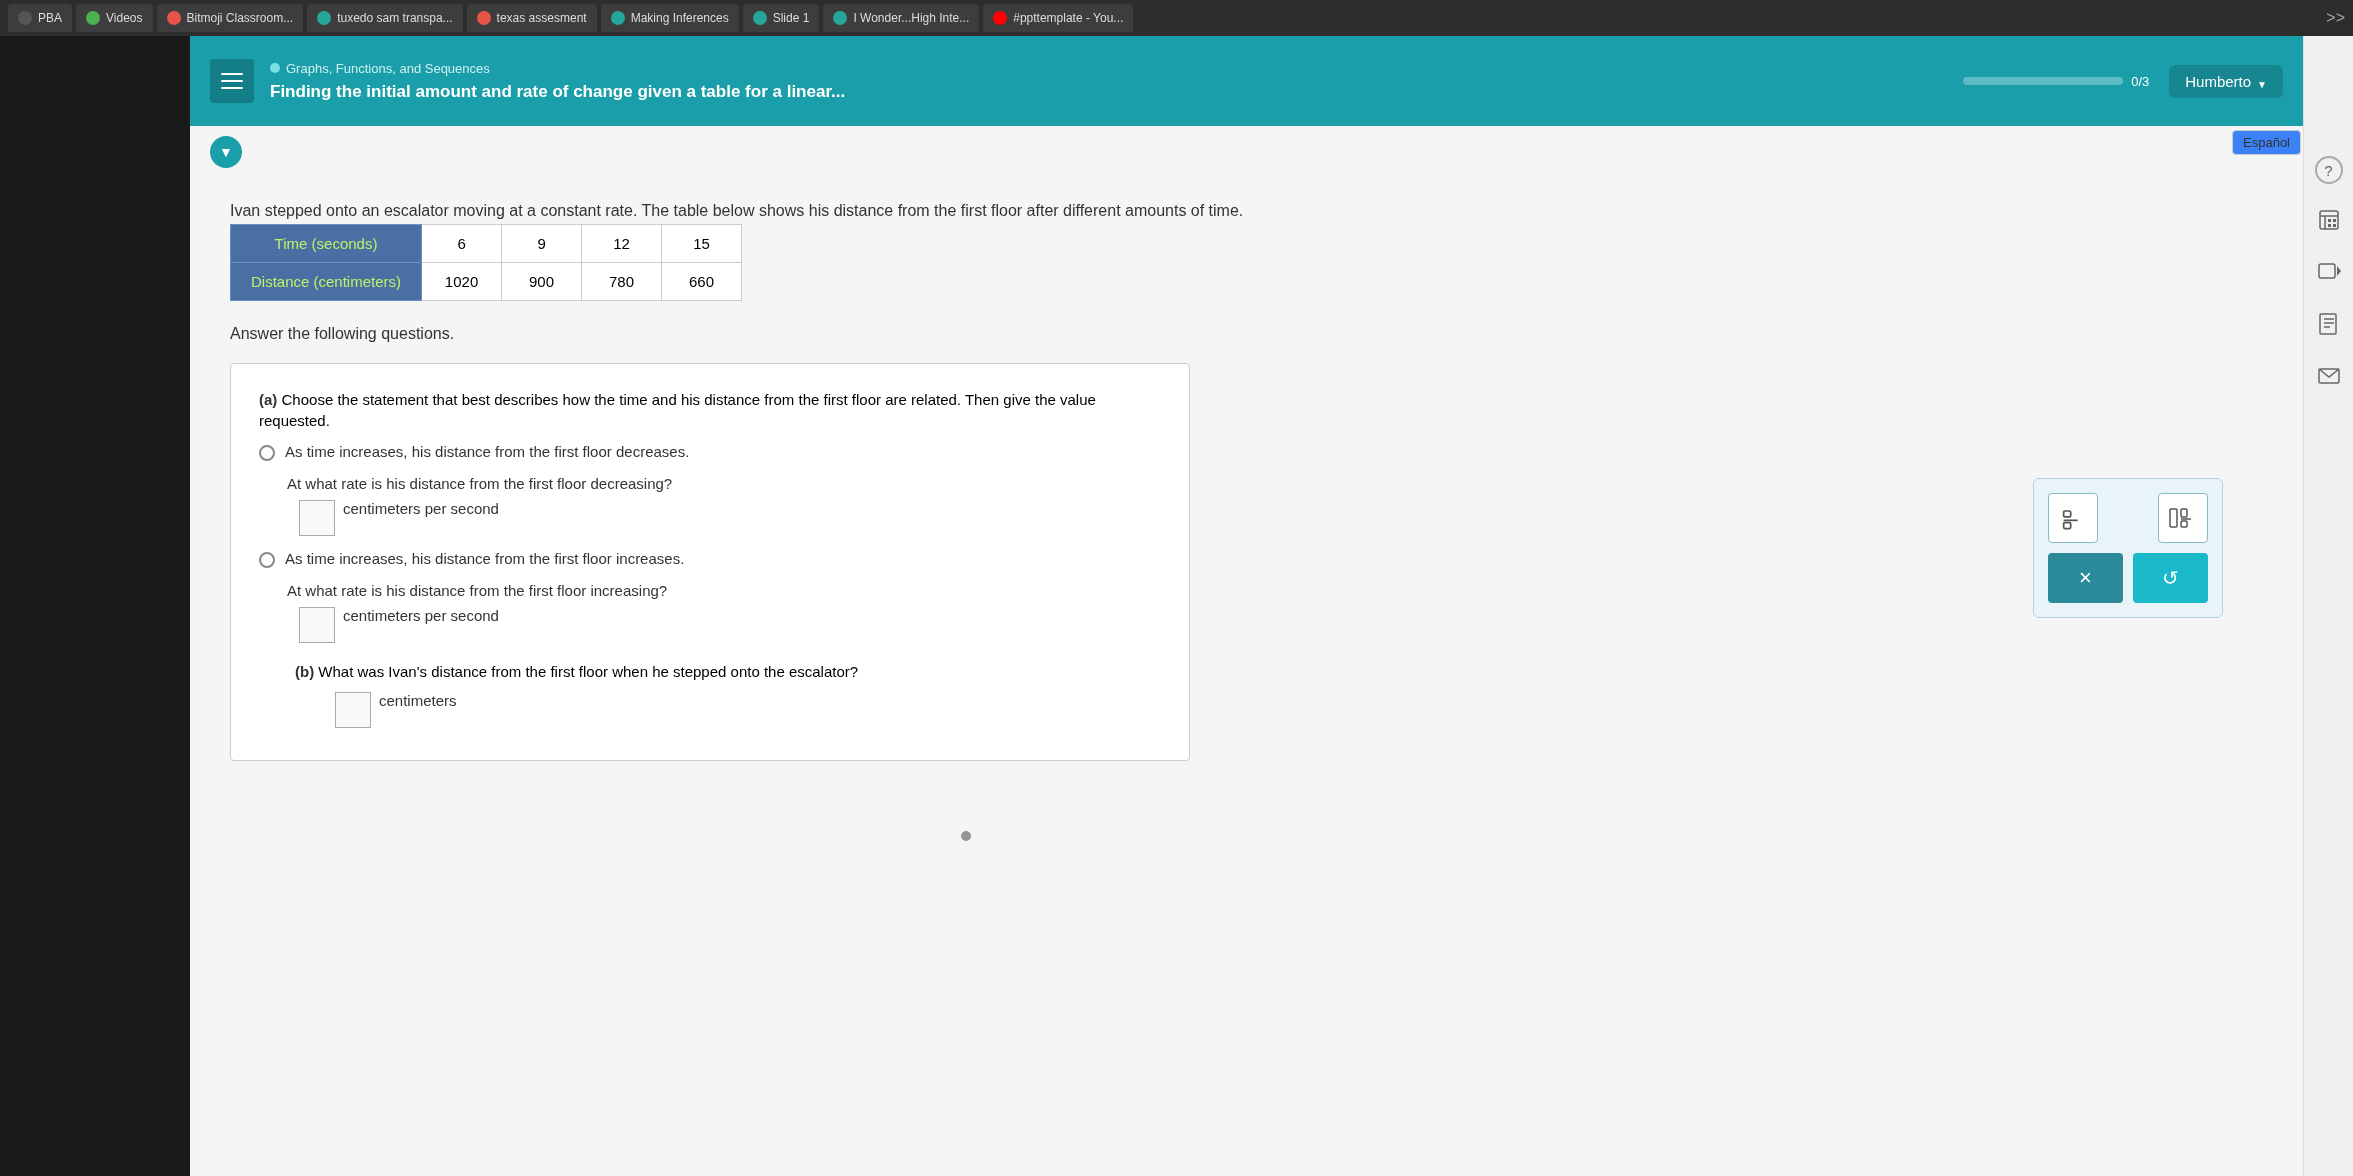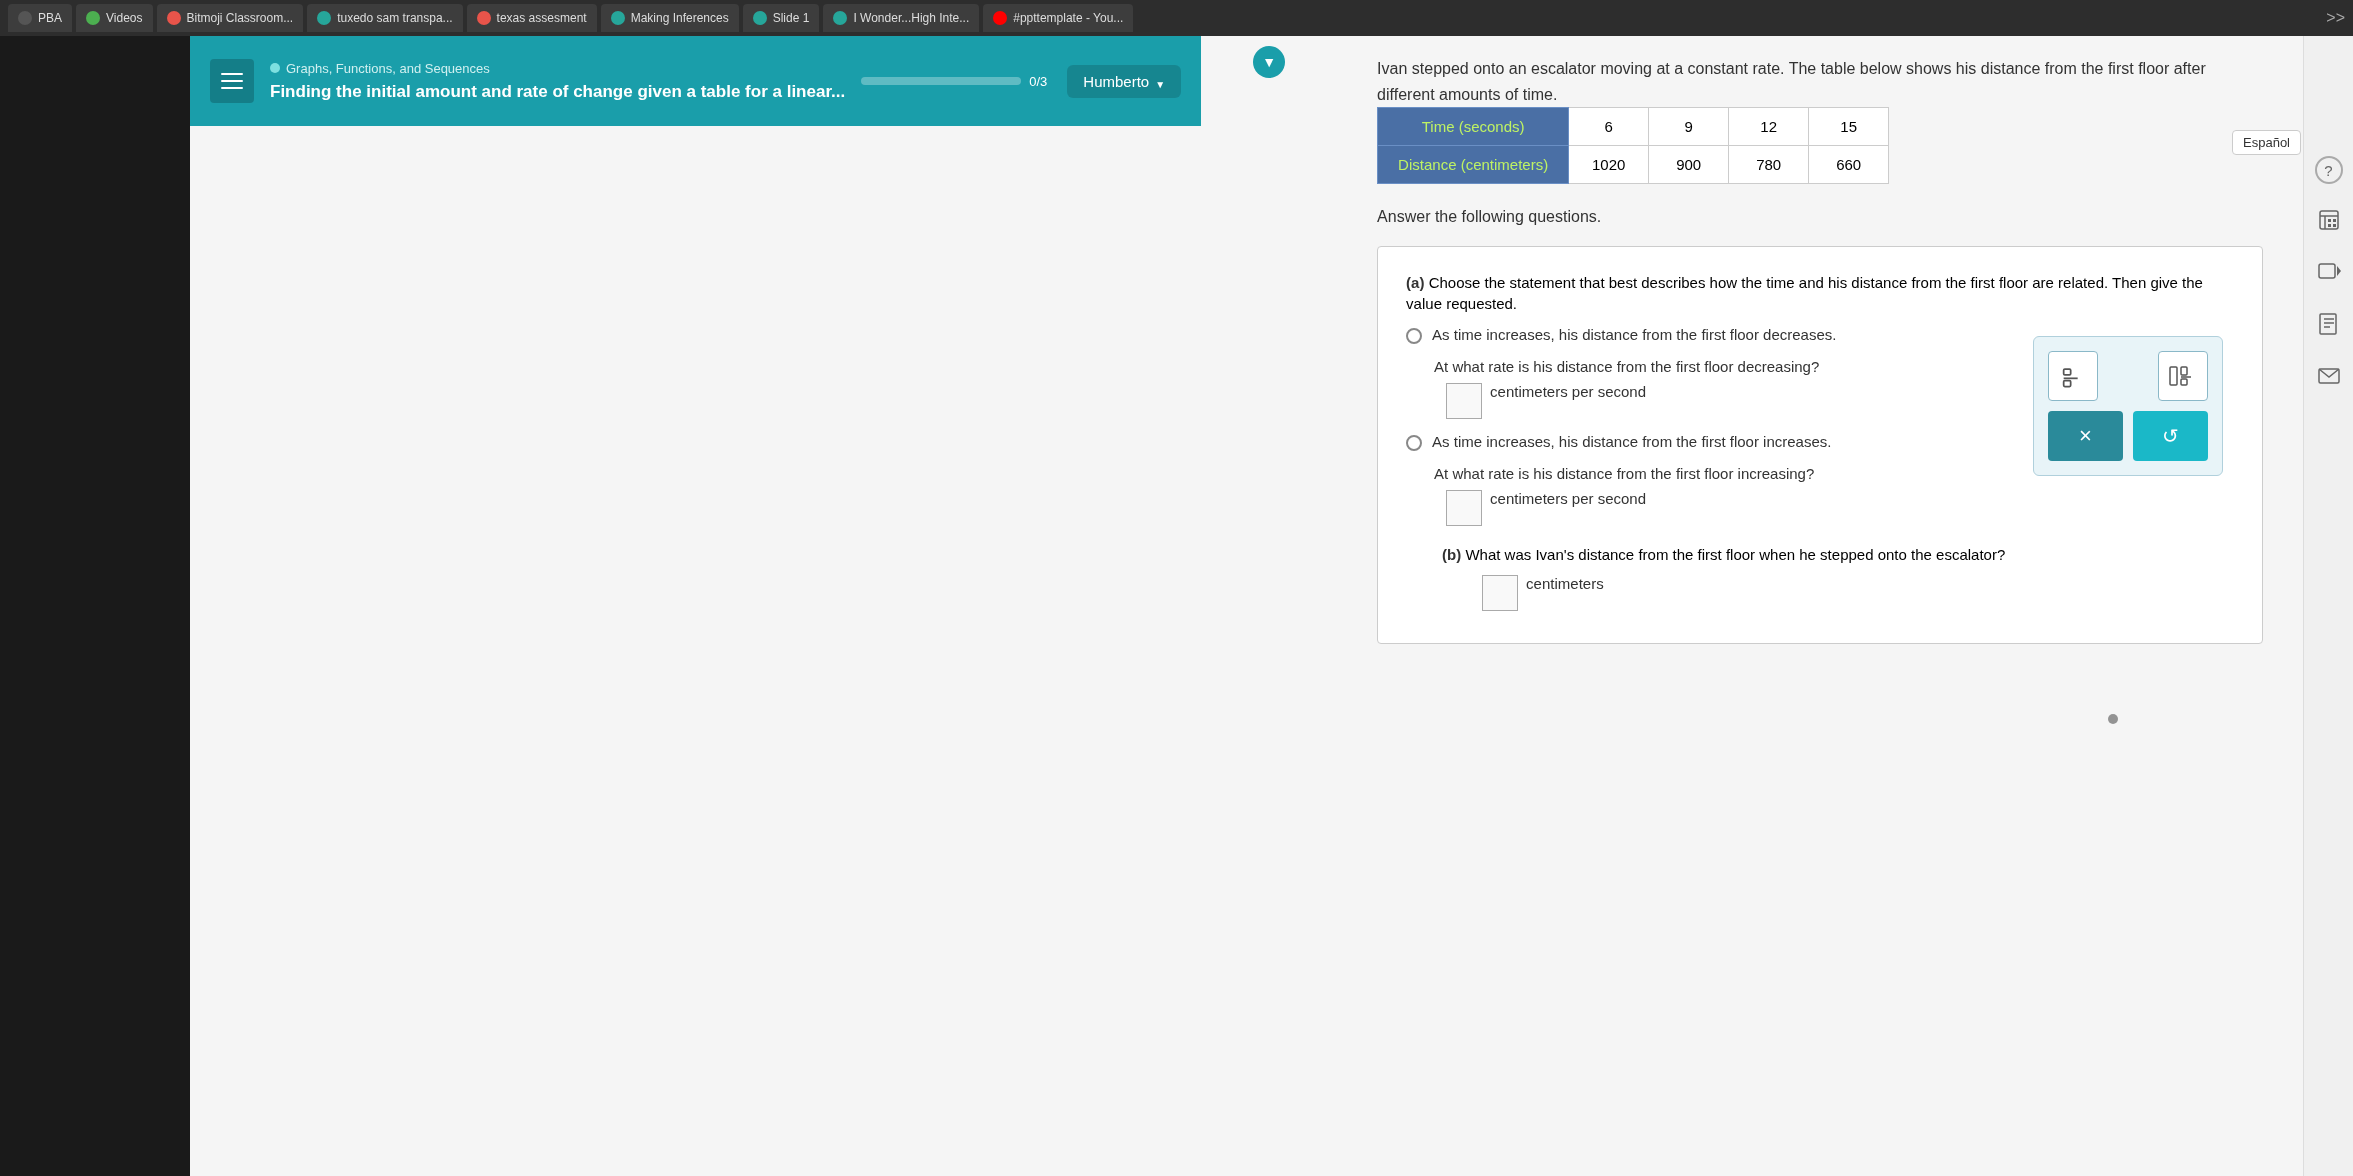--- a/index.html
+++ b/index.html
@@ -61,23 +61,22 @@
       width: 190px;
       background: #1a1a1a;
       min-height: 1140px;
       flex-shrink: 0;
     }
 
     
     .content-area {
       flex: 1;
       display: flex;
-      flex-direction: row;
+      flex-direction: column;
       background: #f5f5f5;
-      gap: 32px;
     }
 
     
     .top-nav {
       background: #1a9eaa;
       height: 90px;
       display: flex;
       align-items: center;
       padding: 0 20px;
       gap: 16px;
@@ -410,21 +409,21 @@
       justify-content: center;
       font-size: 15px;
       color: #666;
       cursor: pointer;
     }
 
     .espanol-btn {
       position: fixed;
       top: 130px;
       right: 52px;
-      background: #ffffff;
+      background: #3b82f6;
       border: 1px solid #ccc;
       border-radius: 4px;
       padding: 4px 10px;
       font-size: 13px;
       color: #333;
       cursor: pointer;
     }
 
     .cursor-dot {
       position: absolute;

